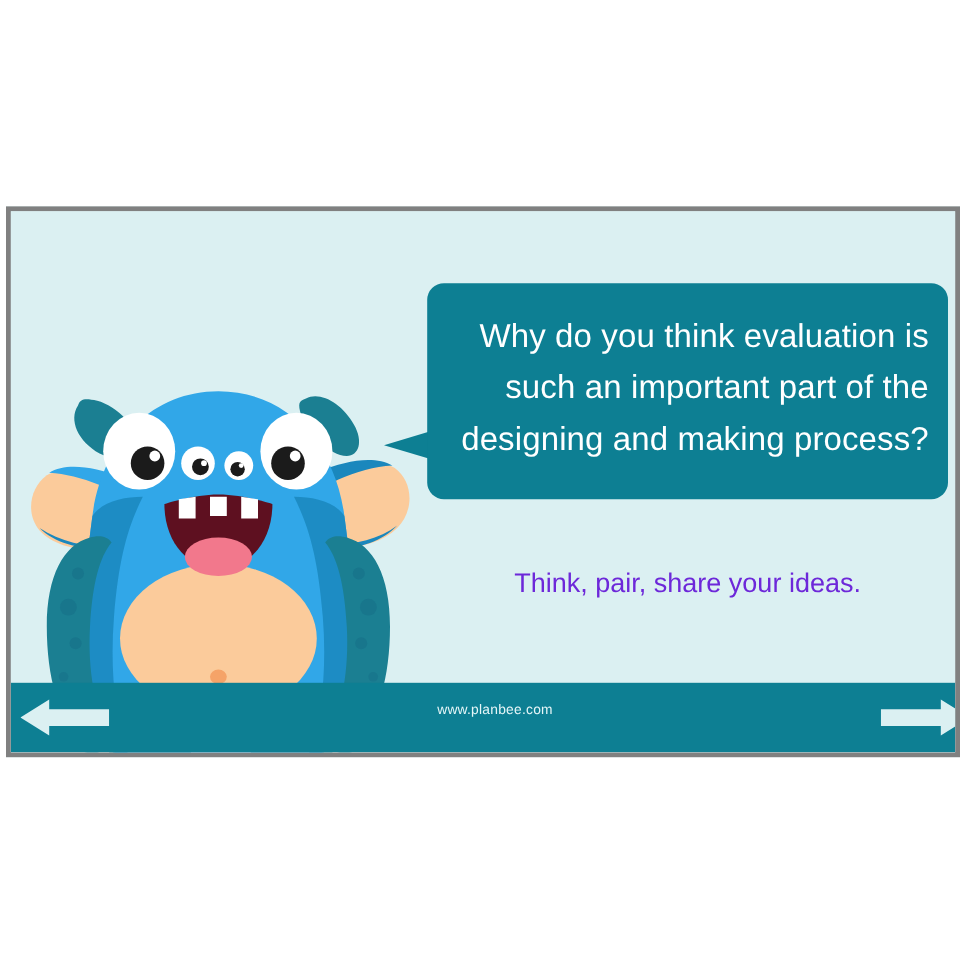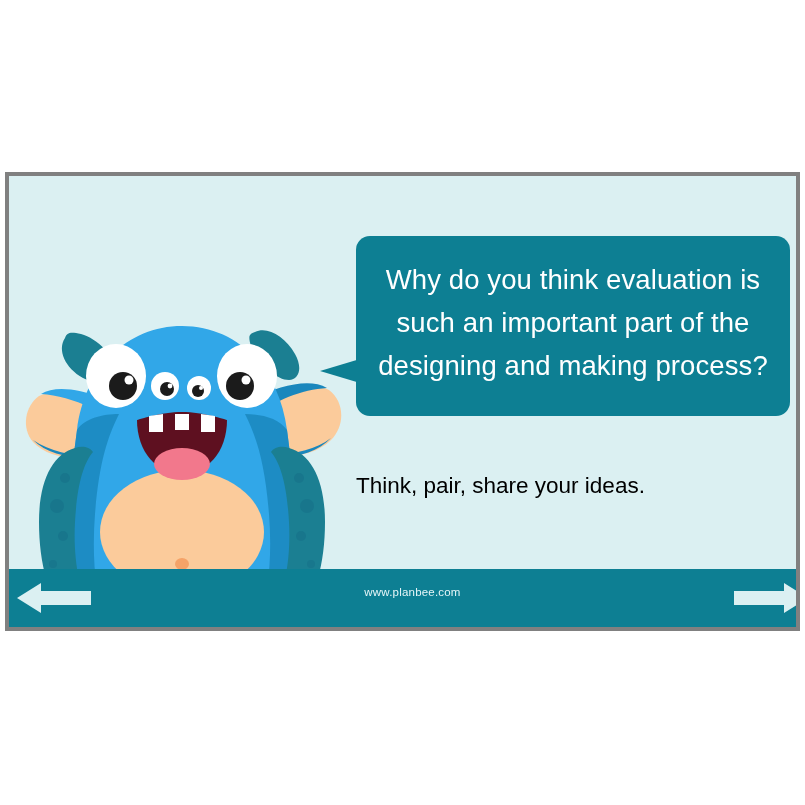--- a/index.html
+++ b/index.html
@@ -51,21 +51,21 @@
     height: 180px;
     background: #0d7f93;
     border-radius: 14px;
     box-sizing: border-box;
     padding: 22px 16px 0 16px;
   }
   .speech-bubble-text {
     color: #ffffff;
     font-size: 27.5px;
     line-height: 43px;
-    text-align: center;
+    text-align: right;
     font-family: "Liberation Sans", sans-serif;
     letter-spacing: 0.1px;
     white-space: pre-line;
   }
   .speech-tail {
     position: absolute;
     left: 311px;
     top: 183px;
     width: 0;
     height: 0;
@@ -73,22 +73,22 @@
     border-bottom: 12px solid transparent;
     border-right: 40px solid #0d7f93;
   }
 
   
   .prompt-line {
     position: absolute;
     left: 347px;
     top: 297px;
     width: 434px;
-    text-align: left;
-    color: #000000;
+    text-align: center;
+    color: #6d28d9;
     font-size: 22.5px;
     font-family: "Liberation Sans", sans-serif;
   }
 
   
   .footer-bar {
     position: absolute;
     left: 0;
     bottom: 0;
     width: 100%;

